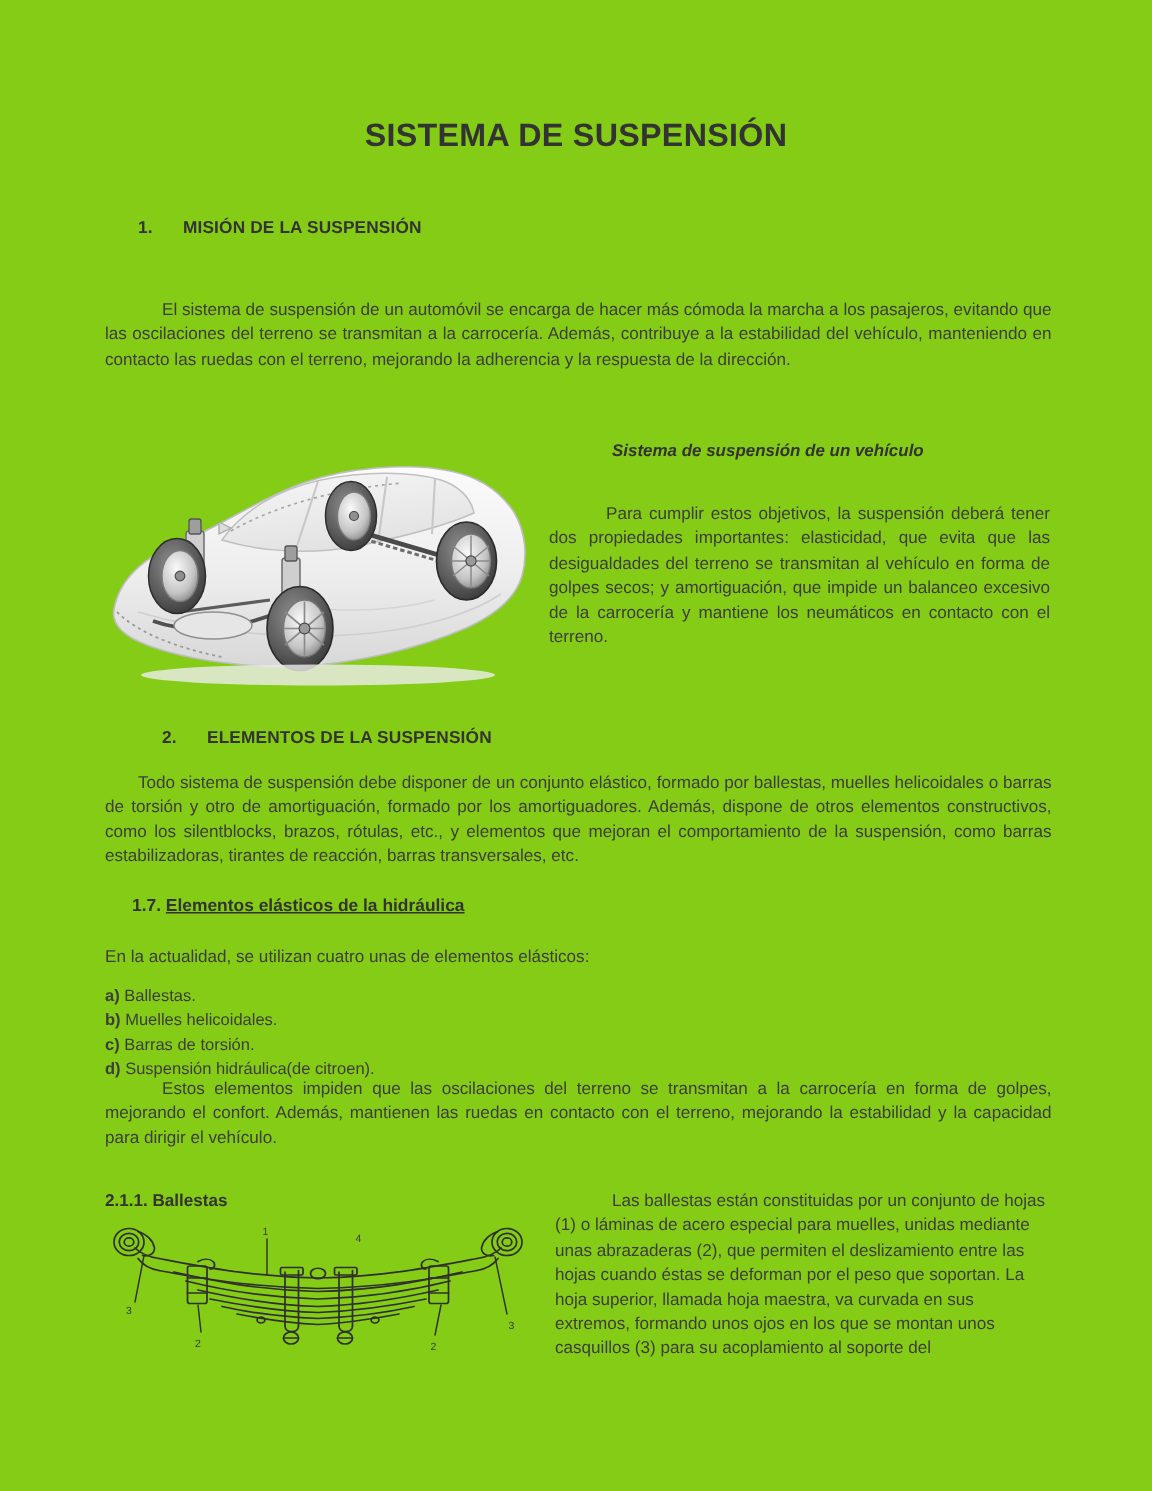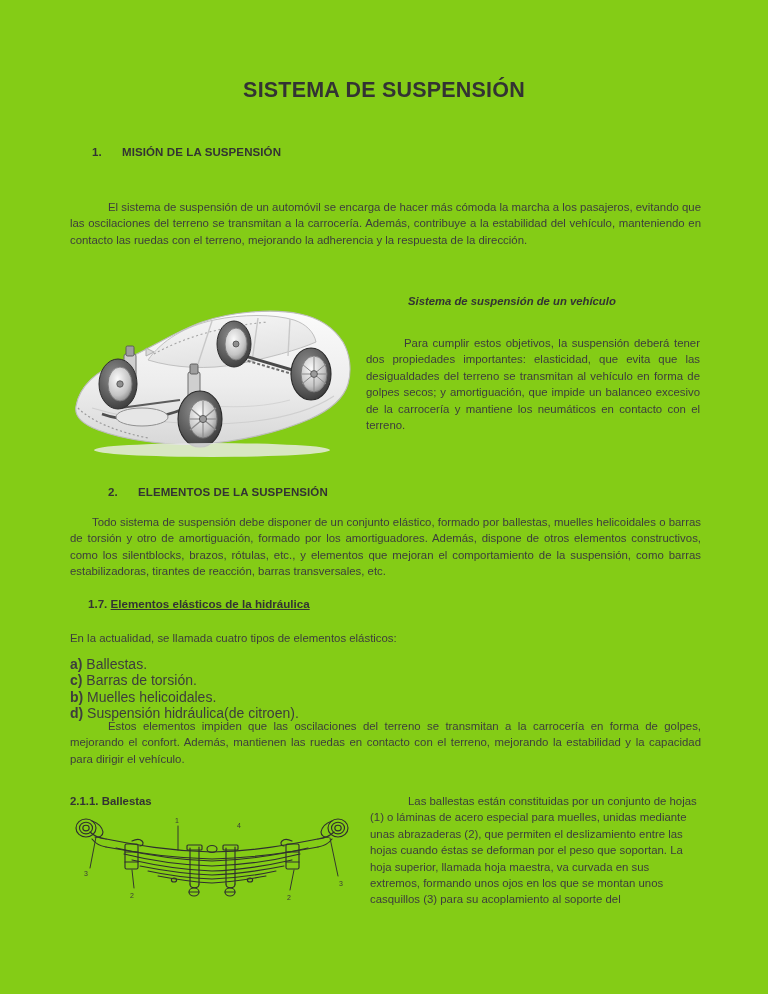--- a/index.html
+++ b/index.html
@@ -80,21 +80,21 @@
 
   .caption {
     position: absolute;
     font-size: 11.3px;
     font-weight: bold;
     color: #333333;
   }
 
   .list-block {
     position: absolute;
-    font-size: 14px;
+    font-size: 11px;
     line-height: 16.4px;
     color: #3d3d3d;
   }
   .list-block .lbl { font-weight: bold; }
 
   
   .figure {
     position: absolute;
   }
   .figure svg { display: block; }
@@ -226,34 +226,34 @@
     <span class="num">2.</span><span>ELEMENTOS DE LA SUSPENSIÓN</span>
   </div>
 
   <div class="para indent-sm" style="top:514px; left:70px; width:631px;">Todo sistema de suspensión debe disponer de un conjunto  elástico, formado por ballestas, muelles helicoidales o barras de torsión y otro de amortiguación, formado por los amortiguadores.  Además, dispone de otros elementos constructivos, como los silentblocks, brazos, rótulas, etc., y elementos que mejoran el comportamiento de la suspensión, como barras estabilizadoras, tirantes de reacción, barras transversales, etc.</div>
 
   <div class="h-sub" style="top:597px; left:88px;">
     <span>1.7.</span>
     <span class="underlined">Elementos elásticos de la hidráulica</span>
   </div>
 
-  <div class="para" style="top:630px; left:70px; width:631px;">En la actualidad, se llamada cuatro tipos de elementos elásticos:</div>
+  <div class="para" style="top:630px; left:70px; width:631px;">En la actualidad, se utilizan cuatro unas de elementos elásticos:</div>
 
   <div class="list-block" style="top:656px; left:70px; width:400px;">
     <div>
       <span class="lbl">a)</span>
       <span>Ballestas.</span>
     </div>
     <div>
+      <span class="lbl">b)</span>
+      <span>Muelles helicoidales.</span>
+    </div>
+    <div>
       <span class="lbl">c)</span>
       <span>Barras de torsión.</span>
-    </div>
-    <div>
-      <span class="lbl">b)</span>
-      <span>Muelles helicoidales.</span>
     </div>
     <div>
       <span class="lbl">d)</span>
       <span>Suspensión hidráulica(de citroen).</span>
     </div>
   </div>
 
   <div class="para indent" style="top:718px; left:70px; width:631px;">Estos elementos impiden que las oscilaciones del terreno se transmitan a la carrocería en forma de golpes, mejorando el confort. Además, mantienen las ruedas en contacto con el terreno, mejorando la estabilidad y la capacidad para dirigir el vehículo.</div>
 
   <div class="h-subsub" style="top:795px; left:70px;">2.1.1. Ballestas</div>

